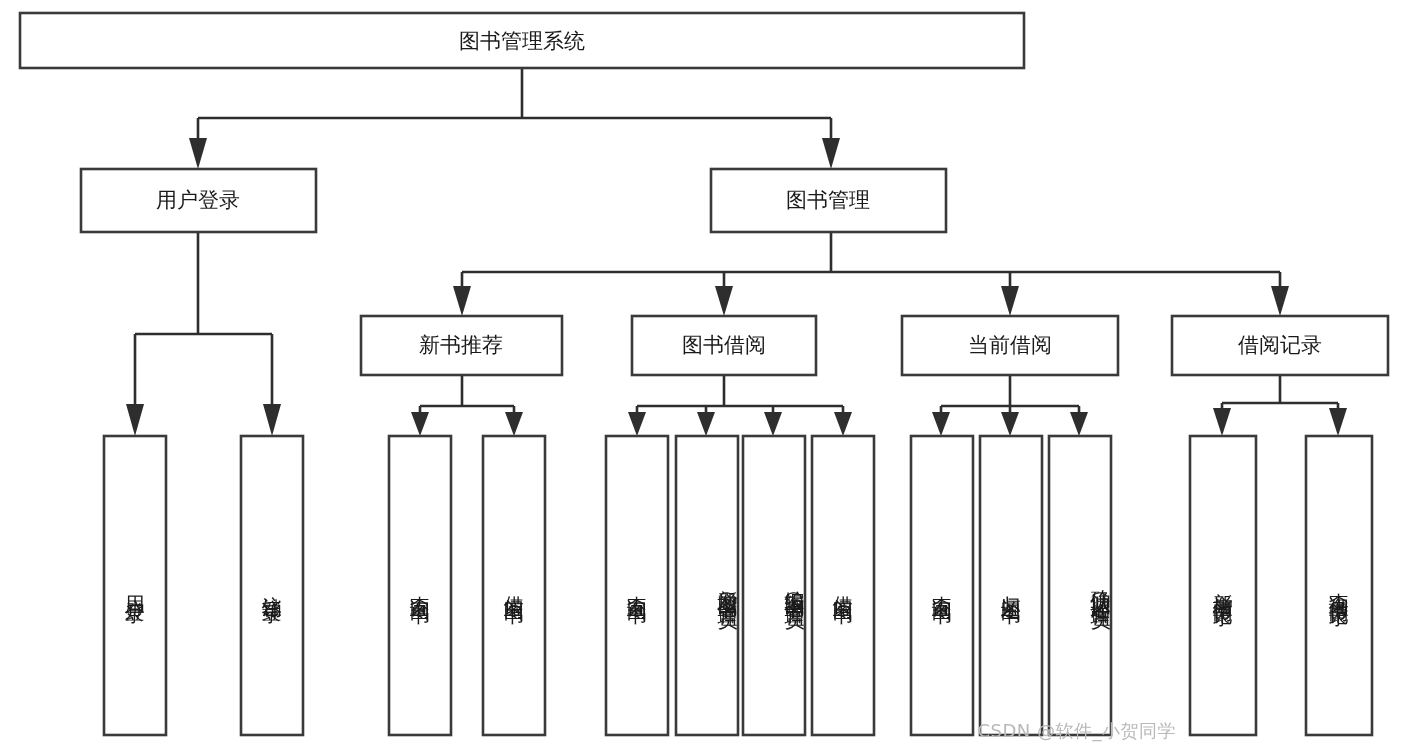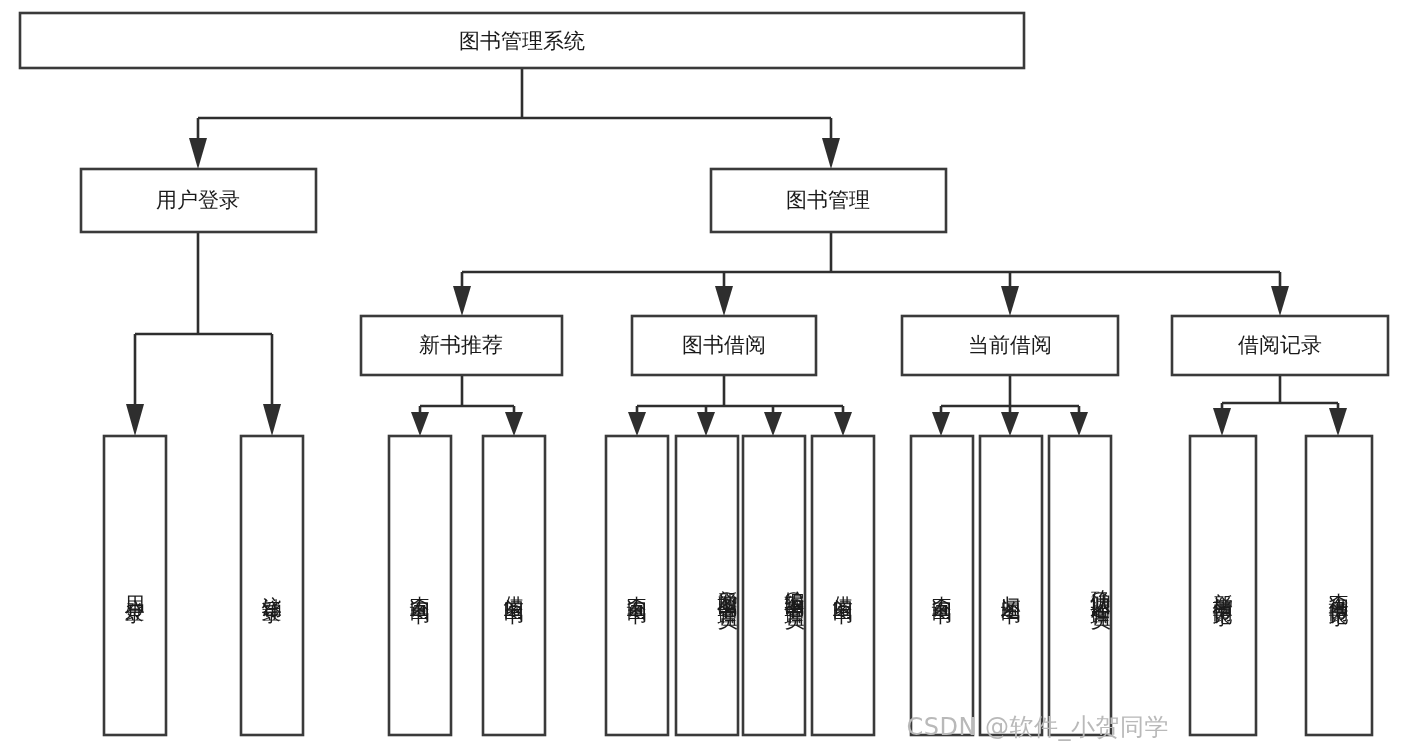--- a/index.html
+++ b/index.html
@@ -62,24 +62,24 @@
     align-items: flex-start;
     justify-content: center;
     white-space: nowrap;
     pointer-events: none;
   }
   .leaf-label.center-start {
     align-items: center;
   }
   .watermark {
     position: absolute;
-    right: 16px;
+    right: 9px;
     bottom: 4px;
     font-family: "DejaVu Sans", "Liberation Sans", sans-serif;
-    font-size: 24px;
+    font-size: 18px;
     color: #b9b9b9;
     white-space: nowrap;
     letter-spacing: 0.5px;
   }
 </style>
 </head>
 <body>
 
 <div id="diagram-root">
 

